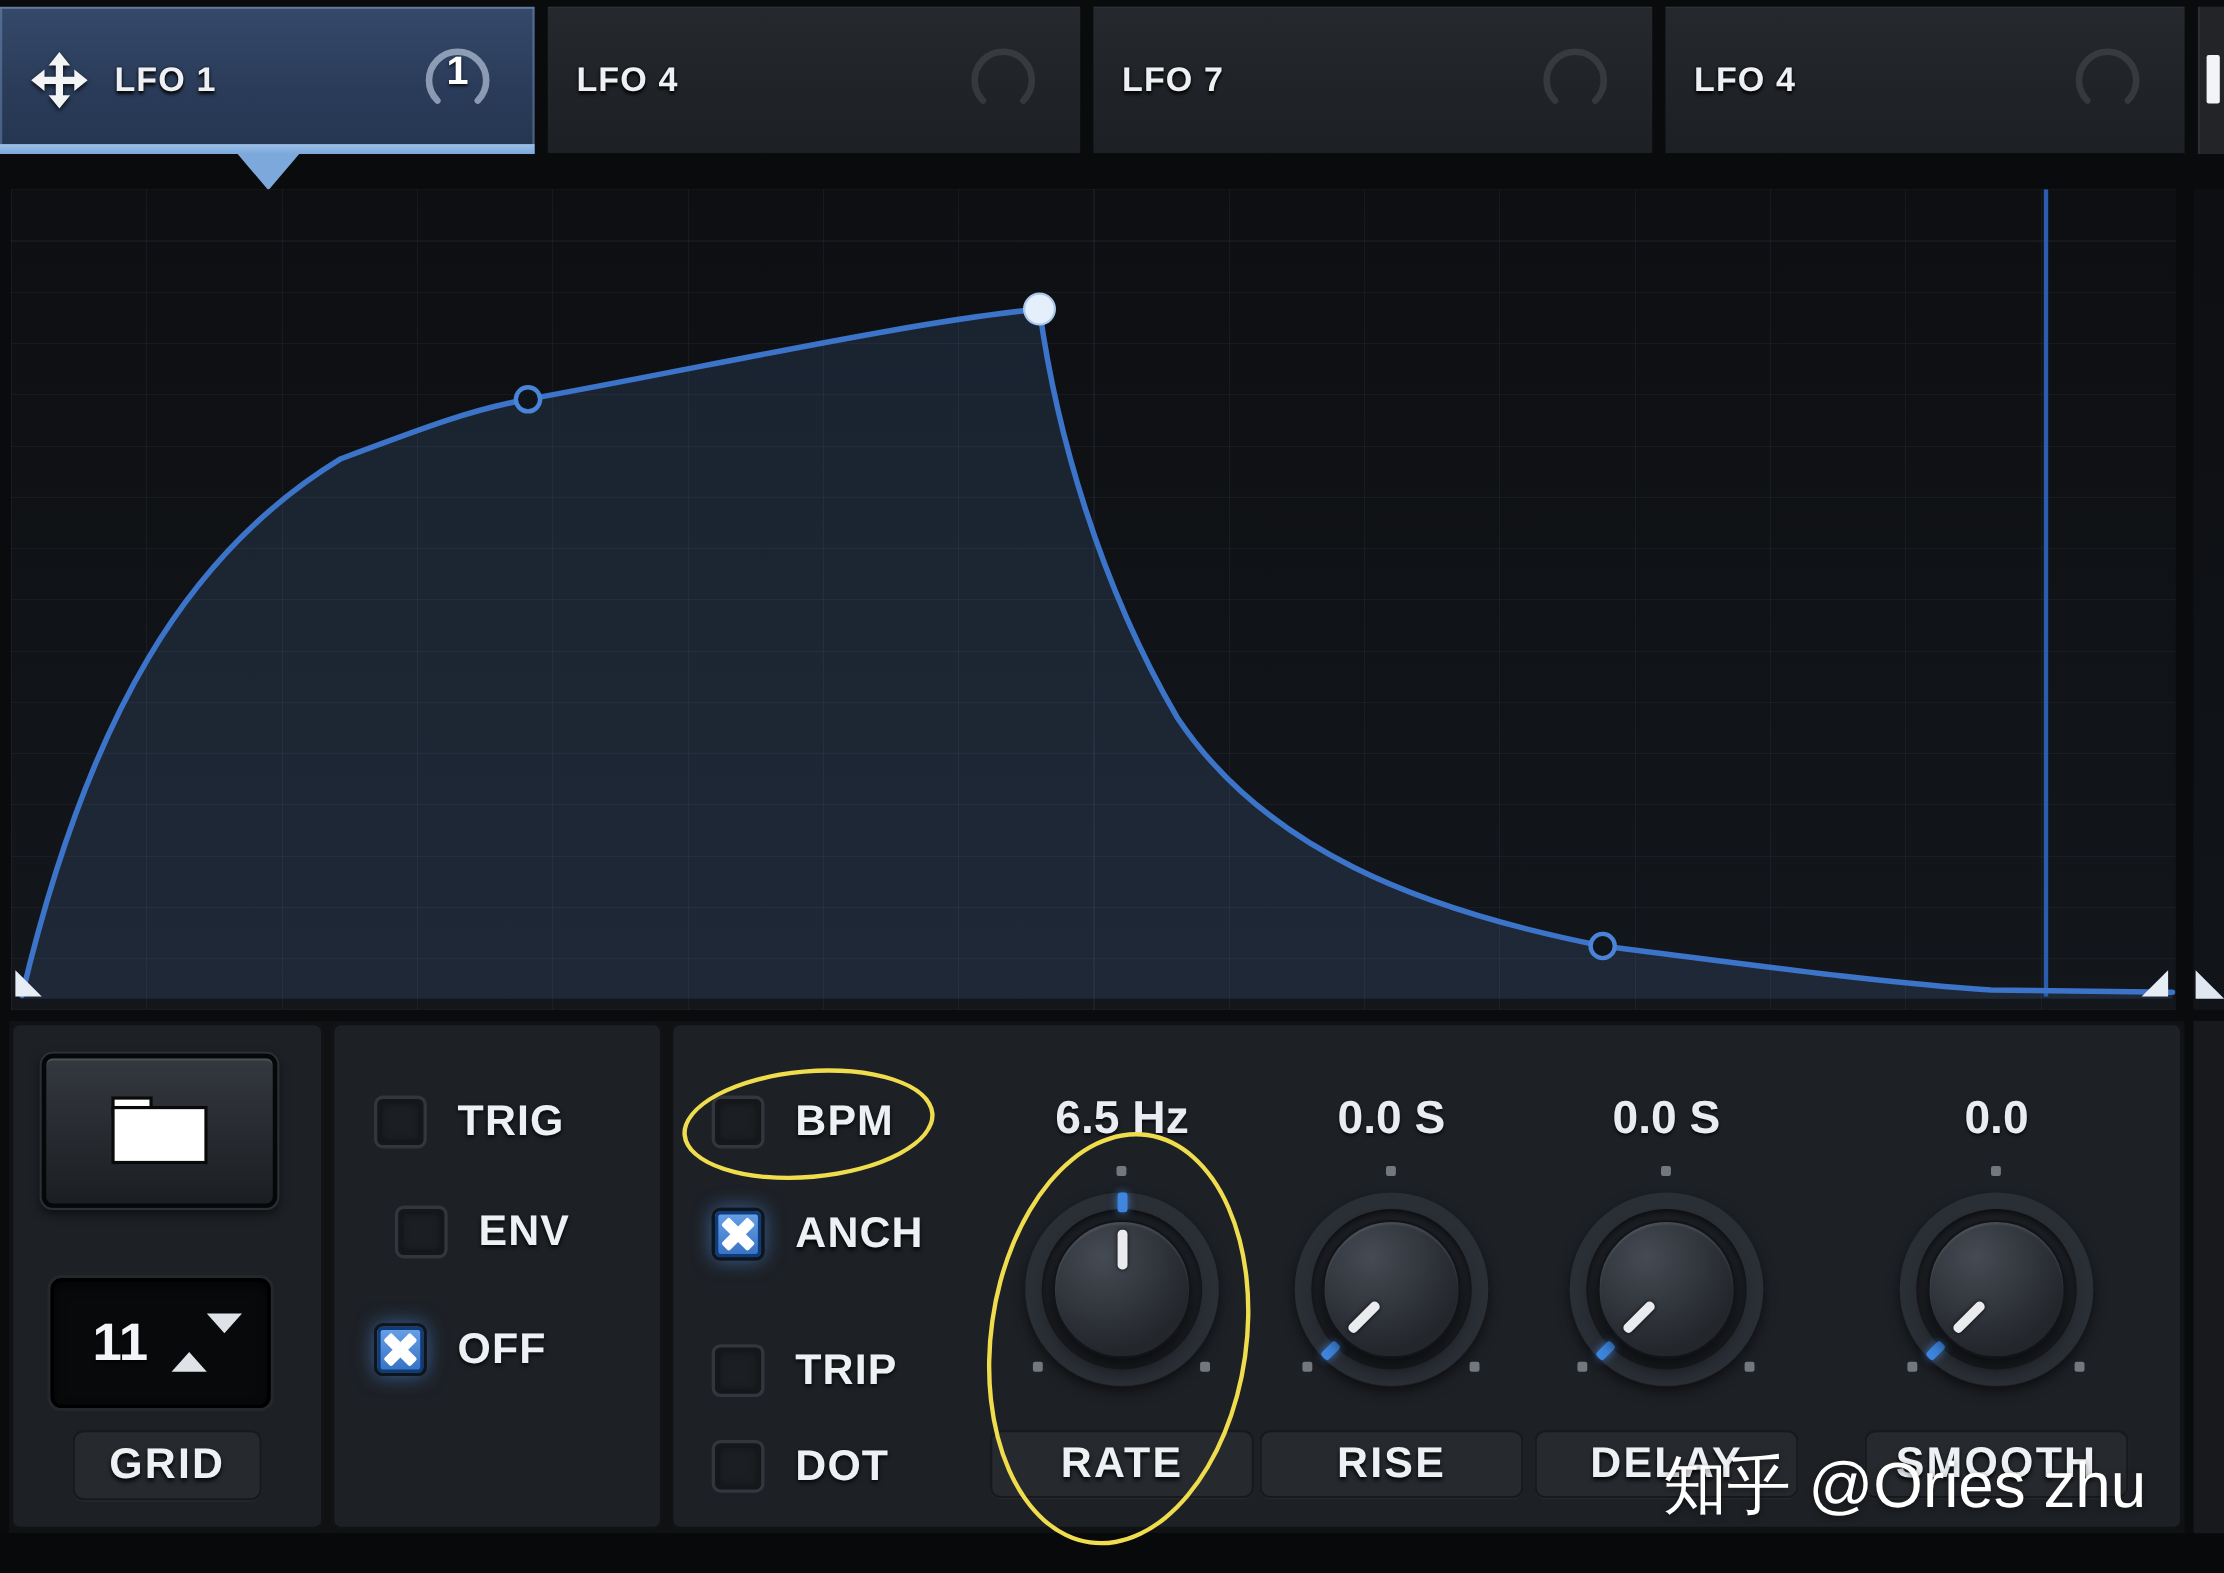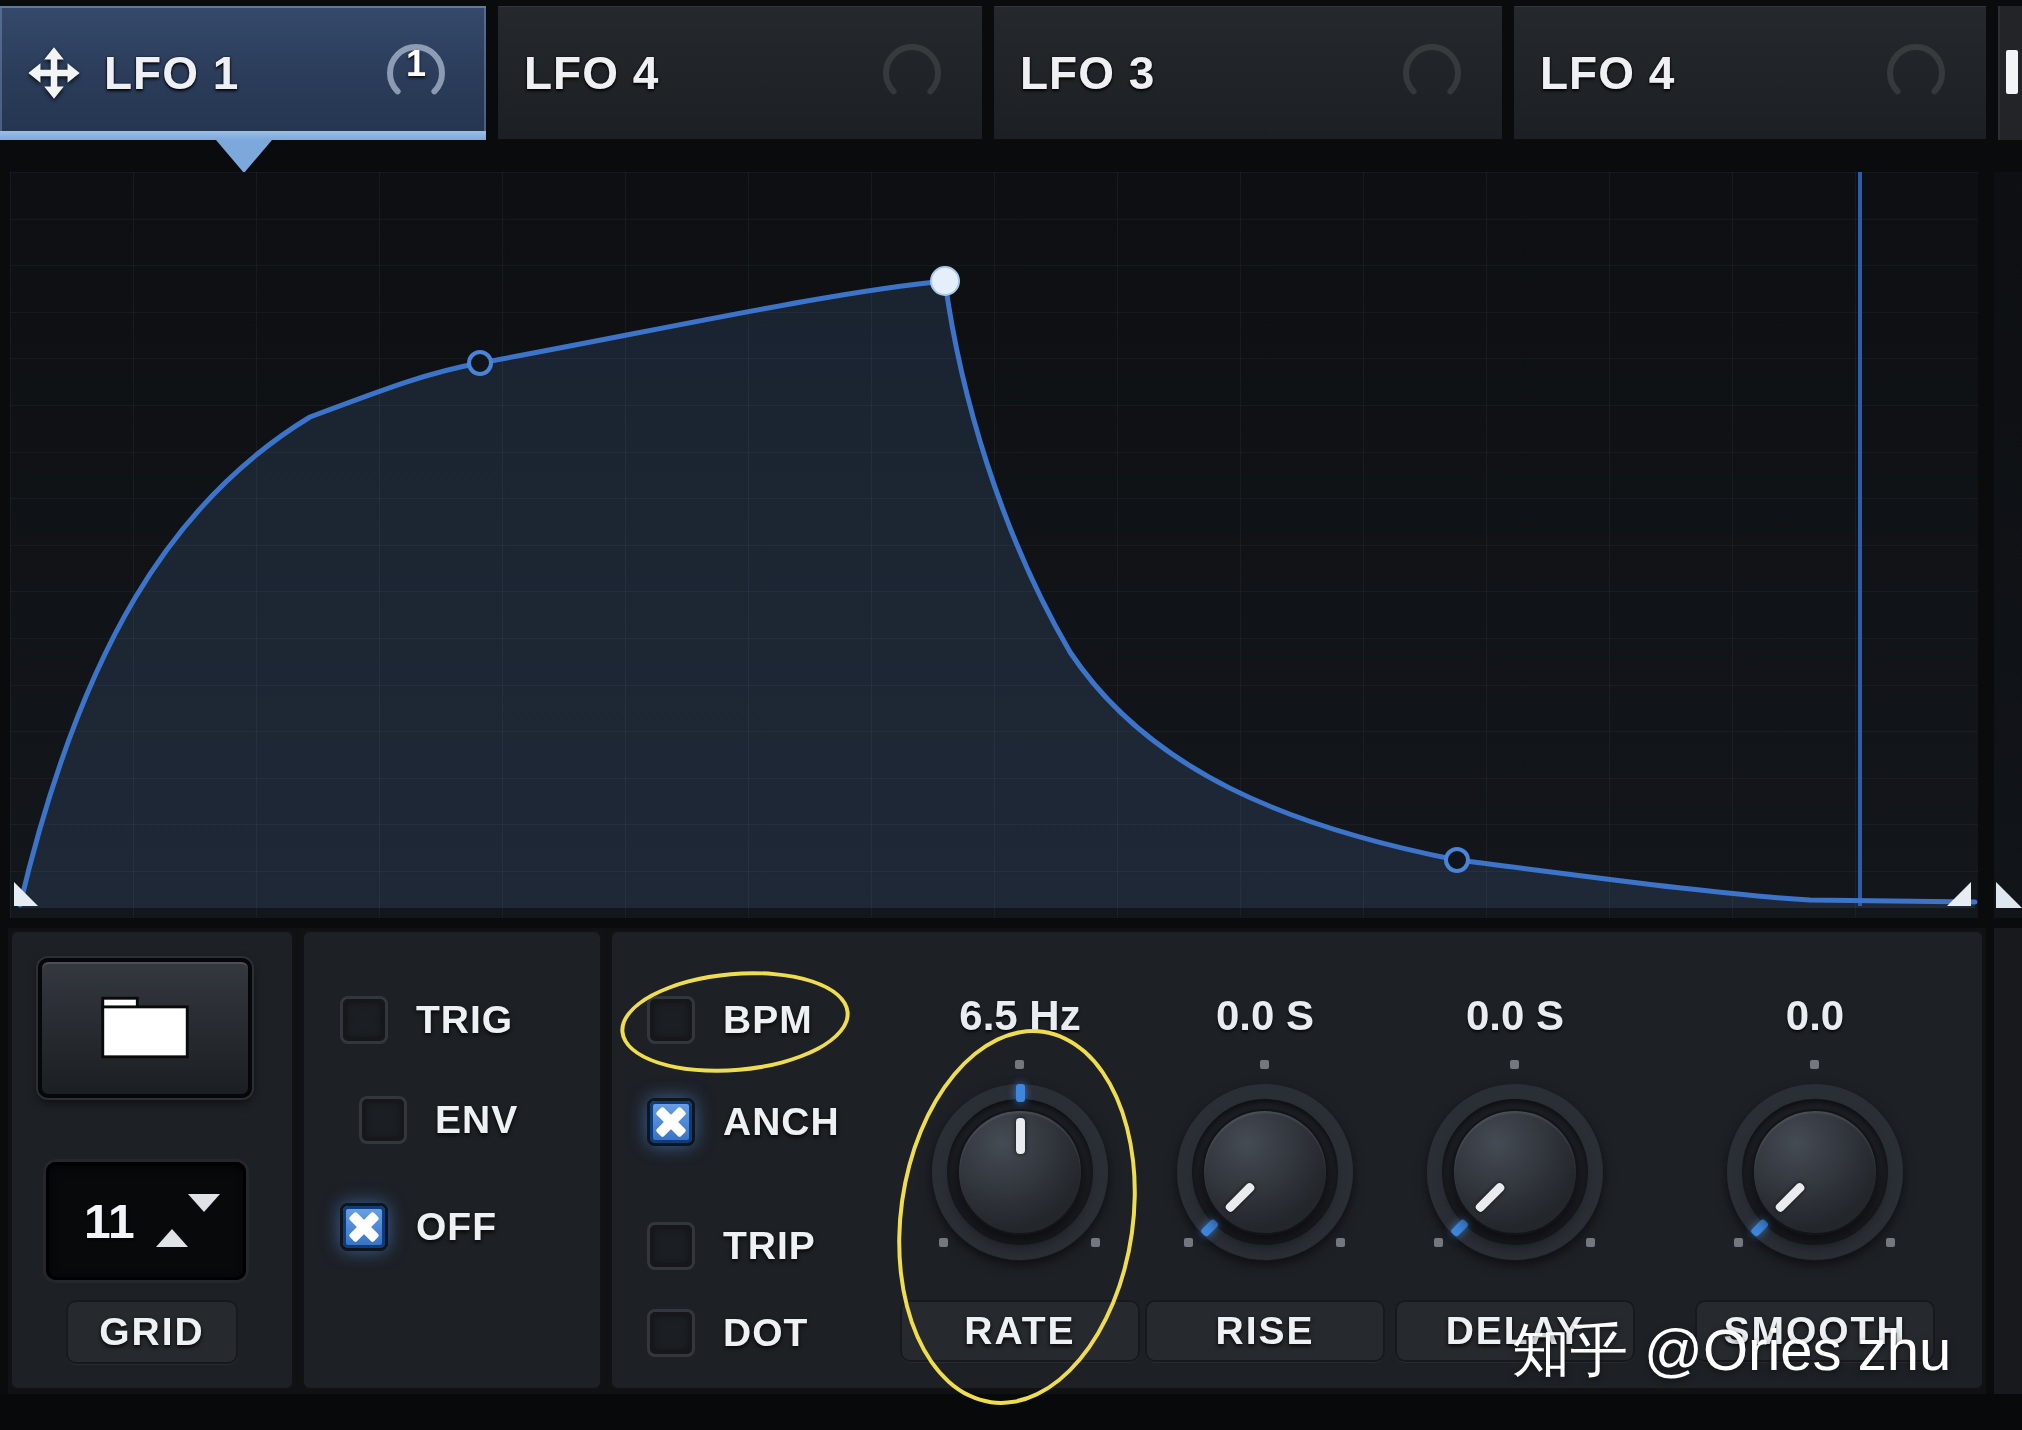--- a/index.html
+++ b/index.html
@@ -3,21 +3,21 @@
 <meta charset="utf-8">
 <style>
   html,body{margin:0;padding:0;background:#000;}
   .app{position:relative;width:2022px;height:1430px;background:#0a0b0d;overflow:hidden;
        font-family:"Liberation Sans",sans-serif;-webkit-font-smoothing:antialiased;}
 
   
   .tab{position:absolute;top:6px;height:134px;box-sizing:border-box;display:flex;align-items:center;
        padding:0 26px;background:linear-gradient(#25282c,#1c1f23);
        box-shadow:inset 0 1px 0 rgba(255,255,255,.06), inset 0 -1px 0 rgba(0,0,0,.6);cursor:pointer;}
-  .tab .tlabel{font-size:46px;font-weight:bold;color:#eef0f3;letter-spacing:1px;
+  .tab .tlabel{font-size:31px;font-weight:bold;color:#eef0f3;letter-spacing:1px;
        text-shadow:0 2px 3px rgba(0,0,0,.9), 0 0 2px rgba(0,0,0,.8);white-space:nowrap;}
   .tab.active{background:linear-gradient(#35496b,#2a3c59 55%,#243550);
        box-shadow:inset 0 0 0 2px rgba(140,175,220,.35), inset 0 2px 0 rgba(255,255,255,.12);}
   .tab.active::after{content:"";position:absolute;left:0;right:0;bottom:0;height:9px;
        background:linear-gradient(#9cc0e8,#7ca8db);}
   .tab1{left:0;width:486px;}
   .tab2{left:498px;width:484px;}
   .tab3{left:994px;width:508px;}
   .tab4{left:1514px;width:472px;}
   .move-icon{width:56px;height:56px;margin-right:22px;flex:0 0 auto;filter:drop-shadow(0 2px 2px rgba(0,0,0,.8));}
@@ -151,21 +151,21 @@
   </div>
   <div class="tab tab2">
     <span class="tlabel">LFO 4</span>
     <span class="tab-arc">
       <svg width="68" height="68" viewBox="0 0 68 68">
           <path d="M15.6 52.4 A26 26 0 1 1 52.4 52.4" fill="none" stroke-width="6" stroke-linecap="round"></path>
         </svg>
     </span>
   </div>
   <div class="tab tab3">
-    <span class="tlabel">LFO 3</span>
+    <span class="tlabel">LFO 7</span>
     <span class="tab-arc">
       <svg width="68" height="68" viewBox="0 0 68 68">
           <path d="M15.6 52.4 A26 26 0 1 1 52.4 52.4" fill="none" stroke-width="6" stroke-linecap="round"></path>
         </svg>
     </span>
   </div>
   <div class="tab tab4">
     <span class="tlabel">LFO 4</span>
     <span class="tab-arc">
       <svg width="68" height="68" viewBox="0 0 68 68">

